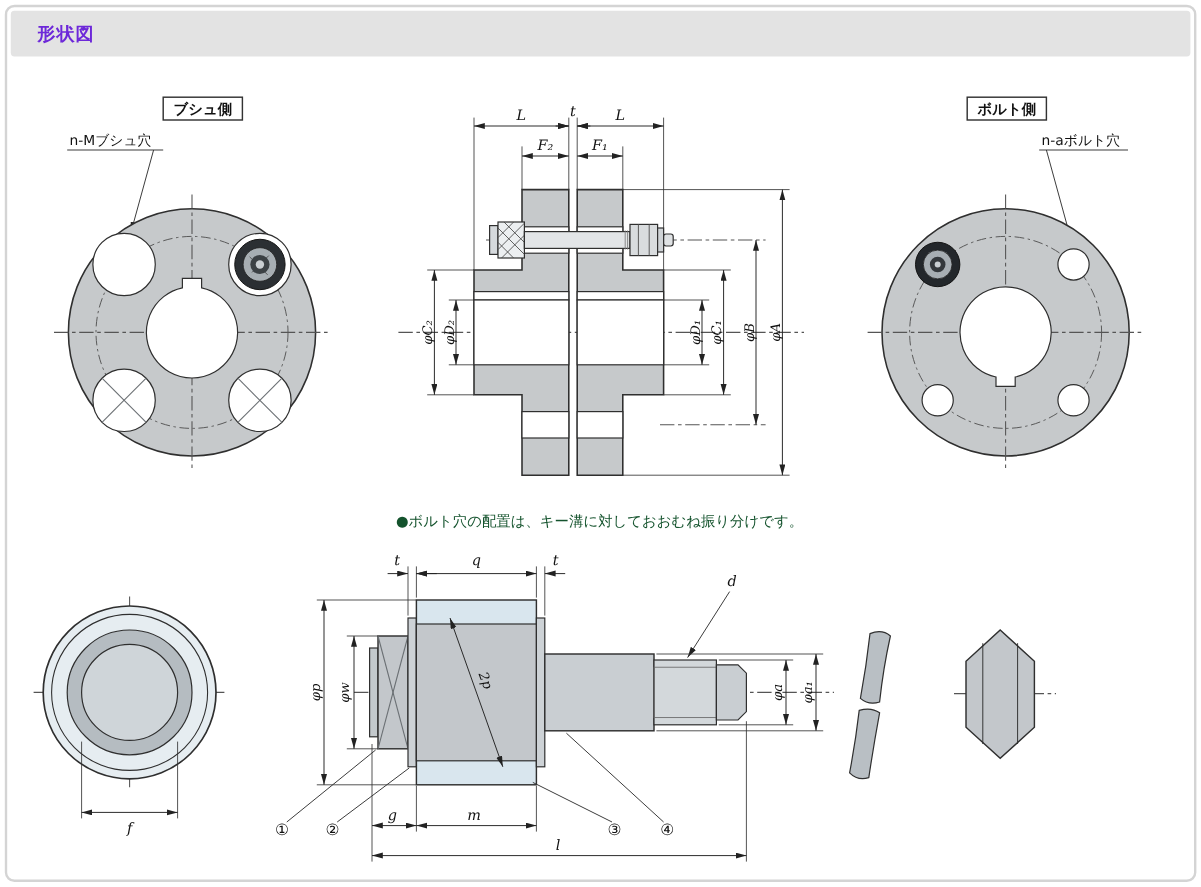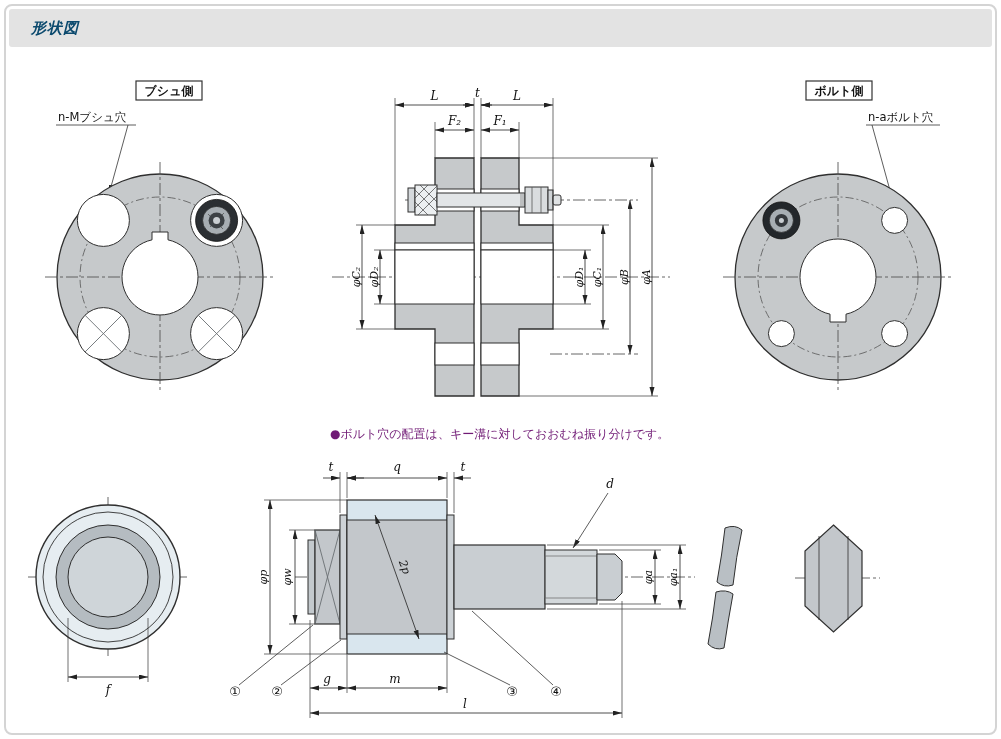--- a/index.html
+++ b/index.html
@@ -1,23 +1,23 @@
 <!DOCTYPE html>
 <html><head>
 <meta charset="utf-8">
 <style>
   html,body{margin:0;padding:0;}
   body{width:1001px;height:739px;background:#fff;position:relative;overflow:hidden;
        font-family:"DejaVu Sans",sans-serif;}
   .frame{position:absolute;inset:4px;border:2px solid #d4d4d4;border-radius:8px;background:#fff;}
   .titlebar{position:absolute;left:9px;top:9px;right:9px;height:38px;background:#e3e3e3;
             border-radius:3px;display:flex;align-items:center;padding-left:22px;box-sizing:border-box;}
-  .titlebar .title{font-size:15px;font-weight:bold;color:#0c4a6e;letter-spacing:1px;font-style:italic;}
+  .titlebar .title{font-size:15px;font-weight:bold;color:#6d28d9;letter-spacing:1px;}
   .view{position:absolute;}
-  .note{position:absolute;left:330px;top:426px;font-size:12px;color:#701a75;white-space:nowrap;}
+  .note{position:absolute;left:330px;top:426px;font-size:12px;color:#14532d;white-space:nowrap;}
   
   .cl{stroke:#555;stroke-width:0.9;stroke-dasharray:12 3 3 3;fill:none;}
   .metal{fill:#c6c9cb;stroke:#2f2f2f;stroke-width:1.3;}
   .hole{fill:#ffffff;stroke:#2f2f2f;stroke-width:1;}
   .ext{stroke:#333;stroke-width:0.7;}
   .dimline{stroke:#222;stroke-width:0.8;fill:none;}
   .leader{stroke:#333;stroke-width:0.8;fill:none;}
   .hatch{stroke:#444;stroke-width:0.7;}
   .xmark{stroke:#6a6f73;stroke-width:0.9;}
   .dim{font:italic 12px "DejaVu Serif",serif;fill:#111;}

